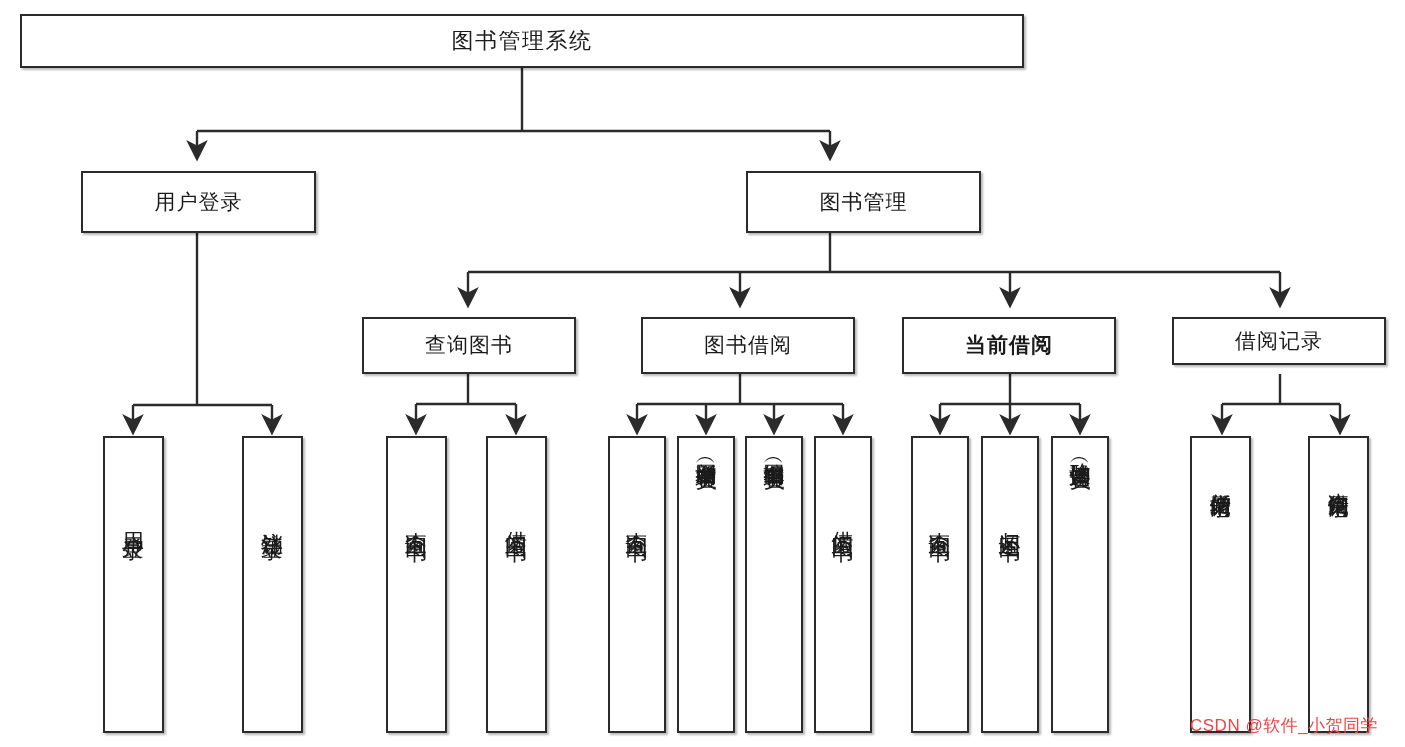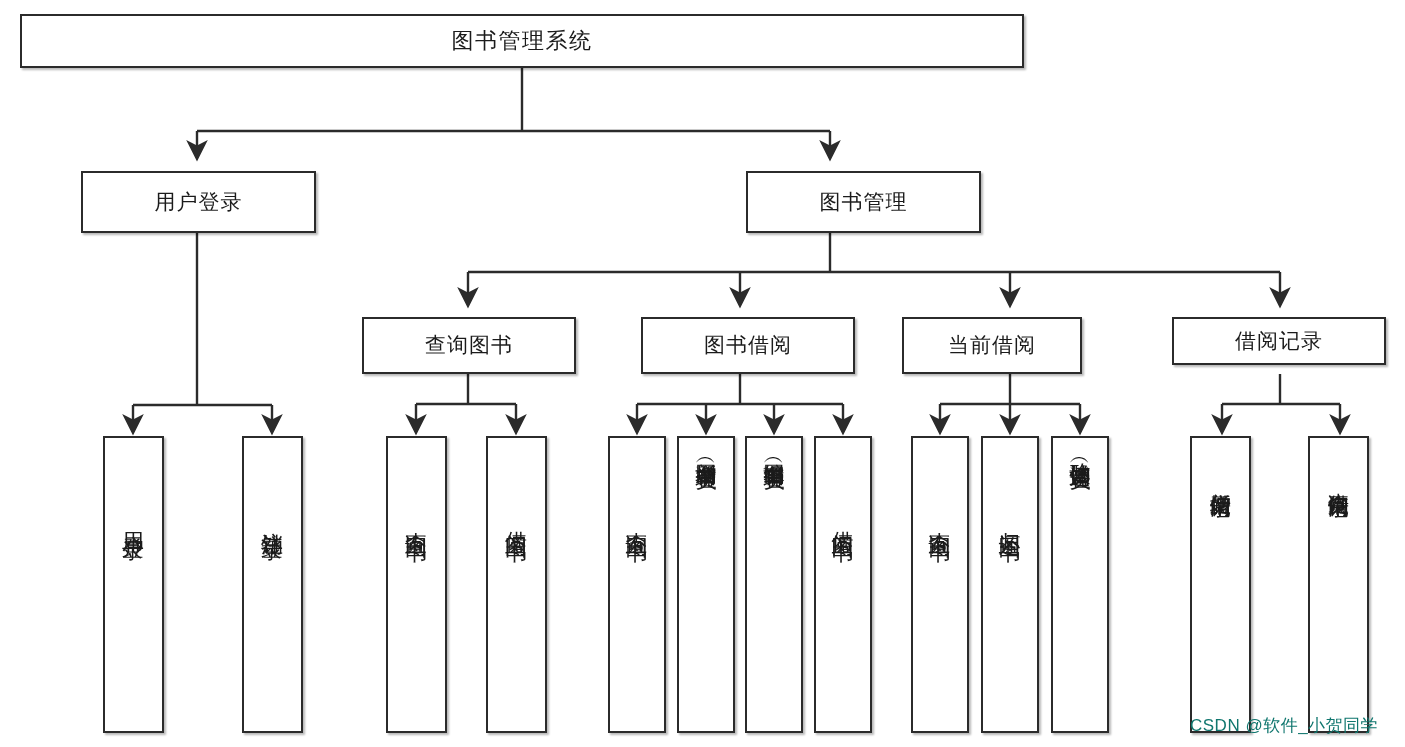--- a/index.html
+++ b/index.html
@@ -69,21 +69,21 @@
   }
   .node.leaf.tall .label {
     font-size: 21px;
     letter-spacing: 1px;
   }
   .watermark {
     position: absolute;
     left: 1190px;
     top: 714px;
     font-size: 17px;
-    color: #0f766e;
+    color: #ef4444;
     letter-spacing: 0.5px;
     white-space: nowrap;
     z-index: 3;
   }
 </style>
 </head>
 <body>
 
 <div id="canvas">
 
@@ -147,21 +147,21 @@
   <div class="node horiz" style="left:746px; top:171px; width:235px; height:62px;">
     <span class="label">图书管理</span>
   </div>
 
   <div class="node horiz" style="left:362px; top:317px; width:214px; height:57px;">
     <span class="label">查询图书</span>
   </div>
   <div class="node horiz" style="left:633px; top:317px; width:214px; height:57px;margin-left:8px;">
     <span class="label">图书借阅</span>
   </div>
-  <div class="node horiz" style="left:902px; top:317px; width:180px; height:57px;">
+  <div class="node horiz" style="left:902px; top:317px; width:214px; height:57px;font-weight:bold;">
     <span class="label">当前借阅</span>
   </div>
   <div class="node horiz" style="left:1172px; top:317px; width:214px; height:48px;">
     <span class="label">借阅记录</span>
   </div>
 
   <div class="node leaf" style="left:103px; top:436px; width:61px; height:297px; padding-top:76px;">
     <span class="label">用户登录</span>
   </div>
   <div class="node leaf" style="left:242px; top:436px; width:61px; height:297px; padding-top:76px;">

